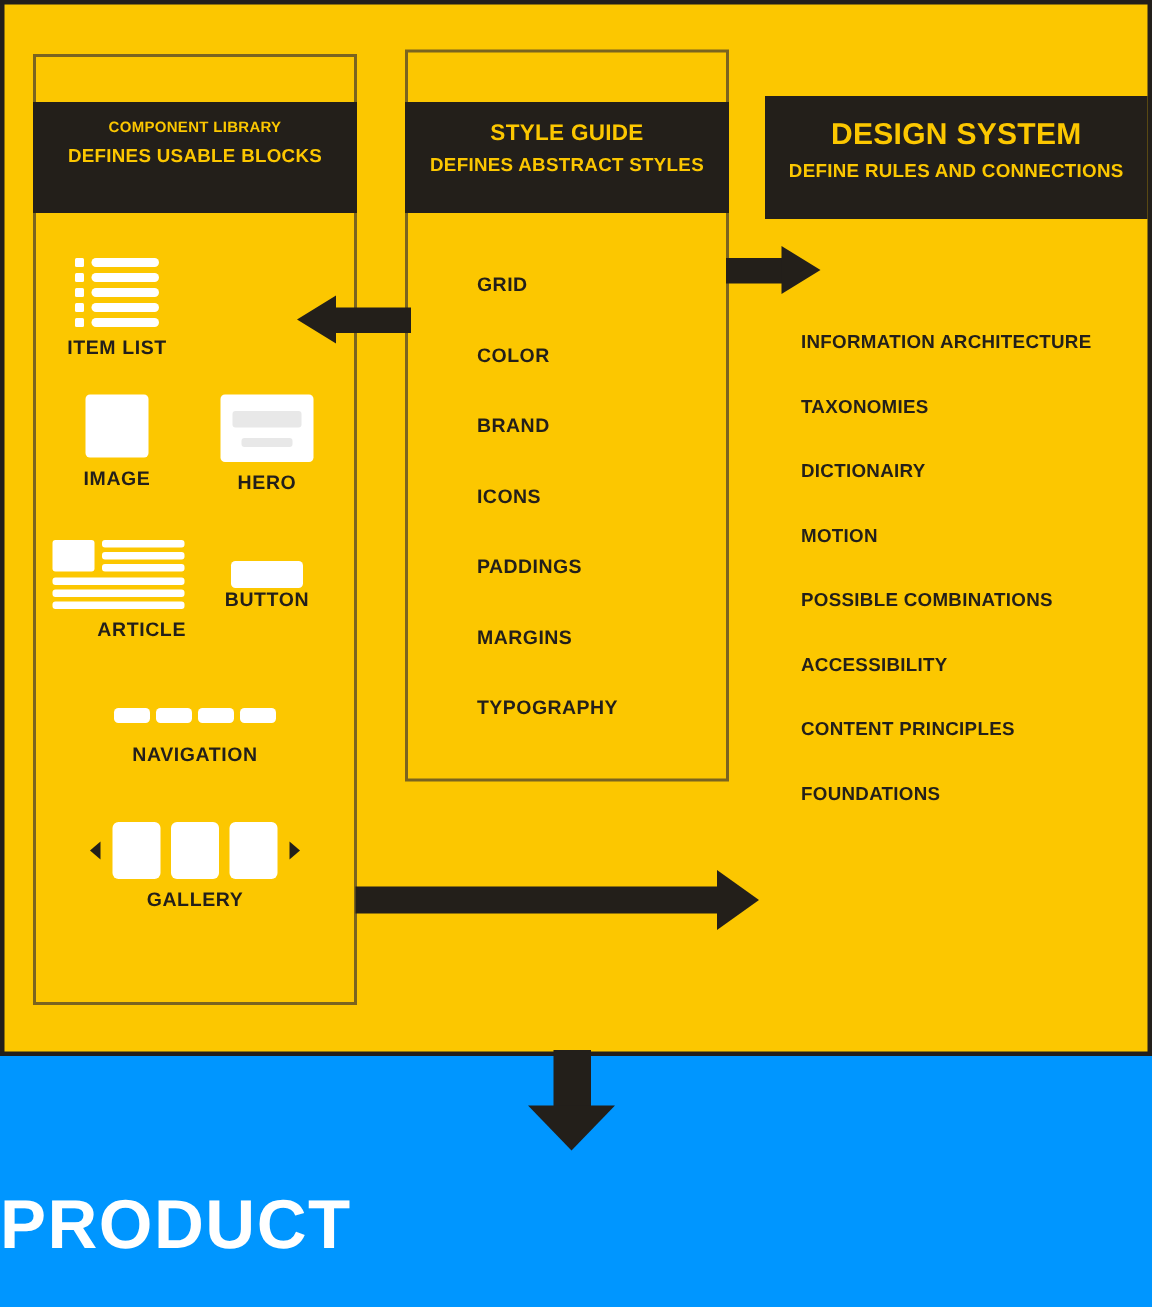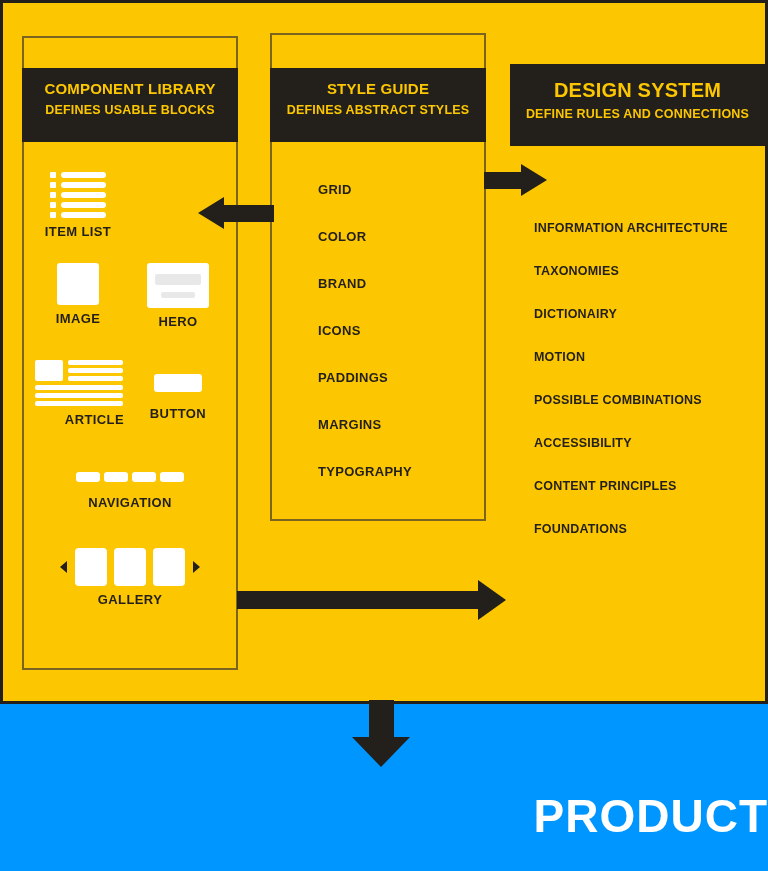--- a/index.html
+++ b/index.html
@@ -25,21 +25,21 @@
   .blue-section {
     position: absolute;
     left: 0; top: 704px;
     width: 768px; height: 167px;
     background: #0096FF;
   }
   .product-label {
     position: absolute;
     left: 0; top: 789px;
     width: 768px;
-    text-align: right;
+    text-align: left;
     color: #ffffff;
     font-size: 46px;
     font-weight: bold;
     letter-spacing: 1px;
   }
 
   
   .panel {
     position: absolute;
     border: 2px solid #7A6420;
@@ -61,21 +61,21 @@
     letter-spacing: 0.2px;
     line-height: 1.25;
   }
   .header-sub {
     font-weight: bold;
     letter-spacing: 0.2px;
     line-height: 1.3;
     margin-top: 3px;
   }
   #hdr-component { left: 22px; top: 68px; width: 216px; height: 74px; }
-  #hdr-component .header-title { font-size: 15px; }
+  #hdr-component .header-title { font-size: 10px; }
   #hdr-component .header-sub   { font-size: 12.5px; }
 
   #hdr-style { left: 270px; top: 68px; width: 216px; height: 74px; }
   #hdr-style .header-title { font-size: 15px; text-align: center; }
   #hdr-style .header-sub   { font-size: 12.5px; }
 
   #hdr-design { left: 510px; top: 64px; width: 255px; height: 82px; padding-top: 14px; }
   #hdr-design .header-title { font-size: 20px; }
   #hdr-design .header-sub   { font-size: 12.5px; }
 
@@ -304,21 +304,21 @@
       <div class="sline" style="top:16px;"></div>
       <div class="wline" style="top:25px;"></div>
       <div class="wline" style="top:33px;"></div>
       <div class="wline" style="top:41px;"></div>
     </div>
     <div class="tile-label">ARTICLE</div>
   </div>
 
   <div class="tile" style="left:136px; top:374px; width:84px;">
     <div class="art icon-button"></div>
-    <div class="tile-label" style="margin-top:14px;">BUTTON</div>
+    <div class="tile-label" style="margin-top:0;">BUTTON</div>
   </div>
 
   <div class="tile" style="left:76px; top:472px; width:108px;">
     <div class="art icon-nav">
       <div class="seg" style="left:0px;"></div>
       <div class="seg" style="left:28px;"></div>
       <div class="seg" style="left:56px;"></div>
       <div class="seg" style="left:84px;"></div>
     </div>
     <div class="tile-label" style="margin-top:13px;">NAVIGATION</div>

